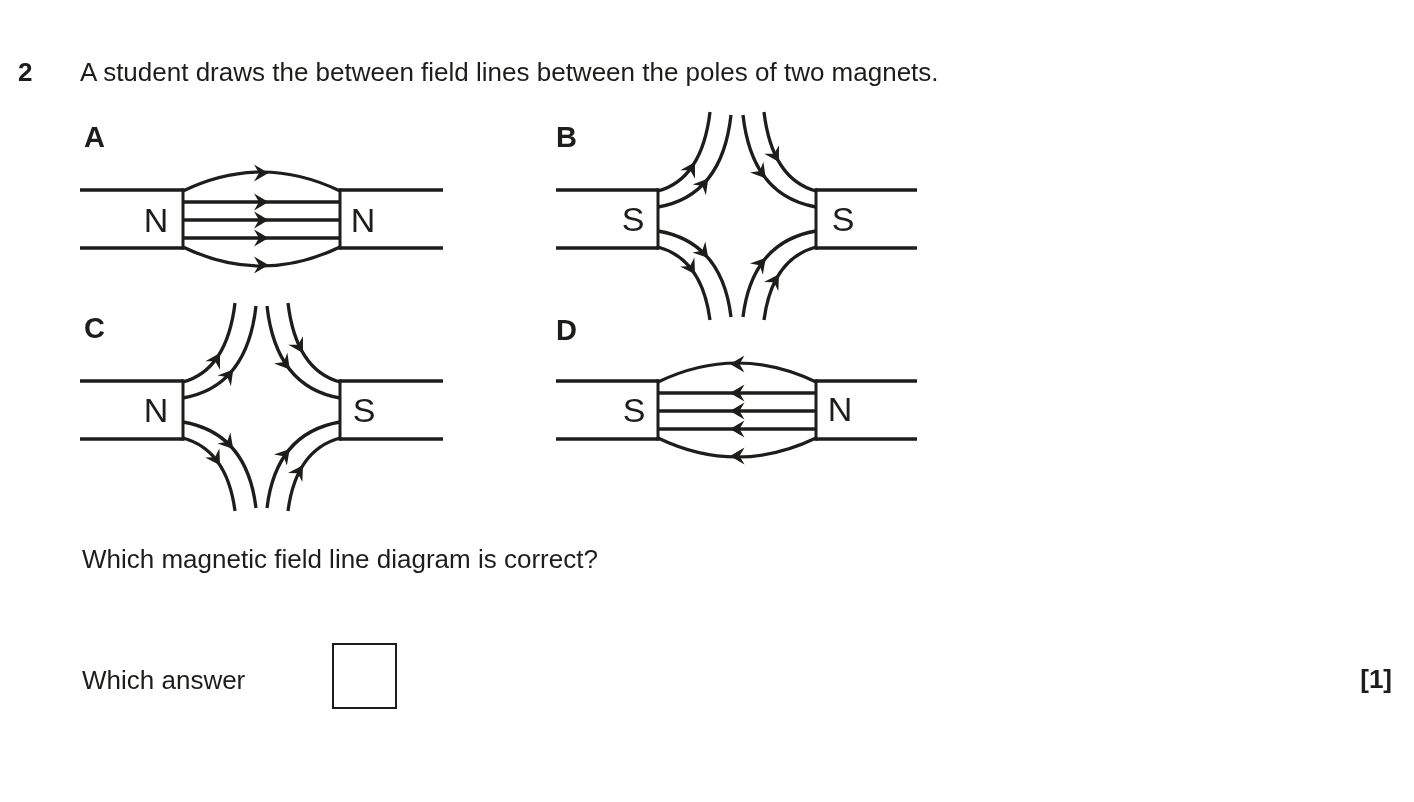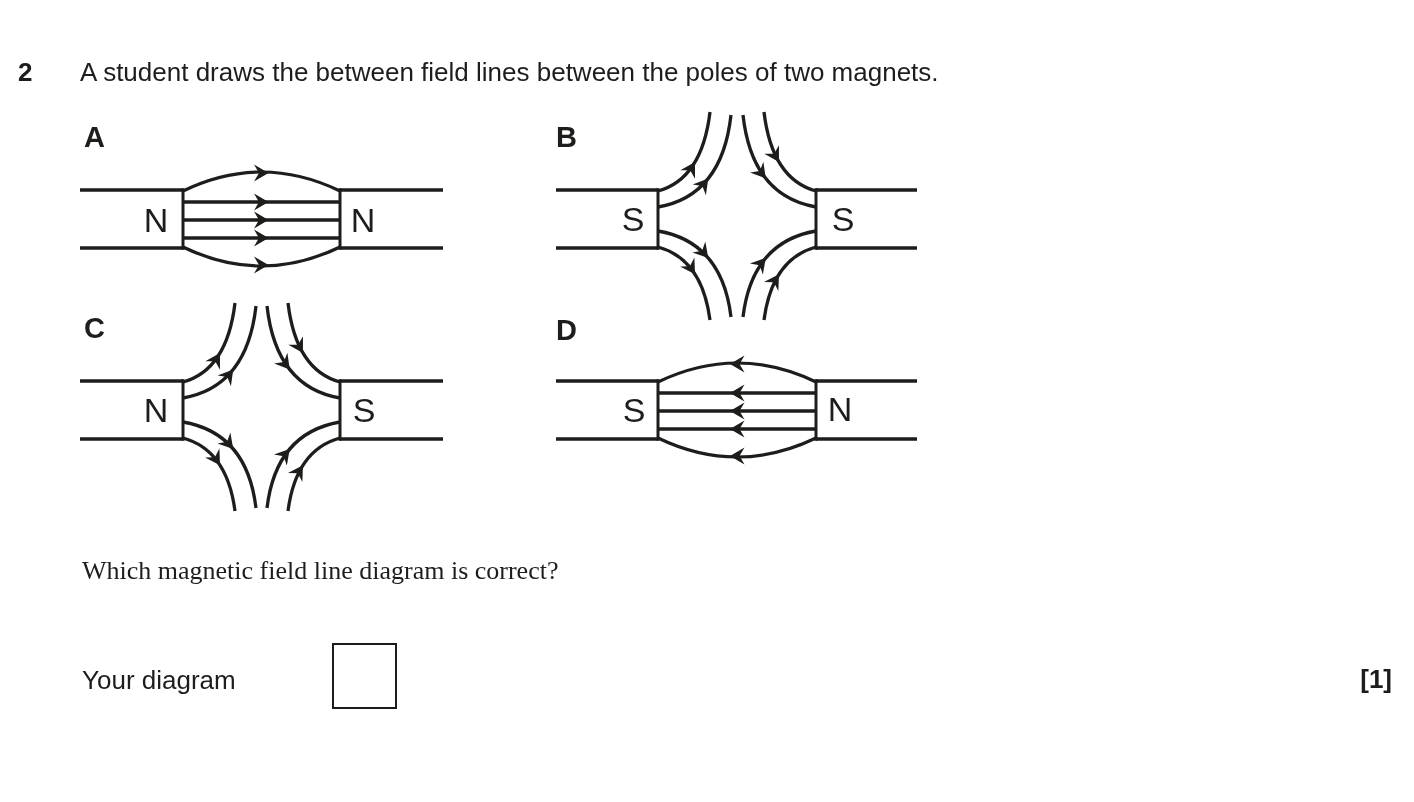--- a/index.html
+++ b/index.html
@@ -17,21 +17,21 @@
   .lblD{left:556px;top:316px;}
   .pole{font-size:34px;line-height:1;transform:translate(-50%,-50%);}
   .pAL{left:156px;top:220px;}
   .pAR{left:363px;top:220px;}
   .pBL{left:633px;top:219px;}
   .pBR{left:843px;top:219px;}
   .pCL{left:156px;top:410px;}
   .pCR{left:364px;top:410px;}
   .pDL{left:634px;top:410px;}
   .pDR{left:840px;top:409px;}
-  .prompt{left:82px;top:556px;font-size:26px;font-family:Liberation Serif, serif;}
+  .prompt{left:82px;top:544px;font-size:26px;}
   .answer-label{left:82px;top:665px;font-size:26px;}
   .answer-box{left:332px;top:643px;width:61px;height:62px;border:2px solid #1d1d1b;background:#ffffff;font-size:30px;text-align:center;line-height:62px;}
   .marks{right:22px;top:664px;font-size:26px;font-weight:bold;}
   #field-canvas{position:absolute;left:0;top:0;}
 </style>
 </head>
 <body>
 
 <svg id="field-canvas" width="1414" height="802" viewBox="0 0 1414 802">
     <g>
@@ -131,15 +131,15 @@
 <div class="abs pole pAL">N</div>
 <div class="abs pole pAR">N</div>
 <div class="abs pole pBL">S</div>
 <div class="abs pole pBR">S</div>
 <div class="abs pole pCL">N</div>
 <div class="abs pole pCR">S</div>
 <div class="abs pole pDL">S</div>
 <div class="abs pole pDR">N</div>
 
 <div class="abs prompt">Which magnetic field line diagram is correct?</div>
-<div class="abs answer-label">Your diagram</div>
+<div class="abs answer-label">Which answer</div>
 <div class="abs answer-box"></div>
 <div class="abs marks">[1]</div>
 
 </body></html>

